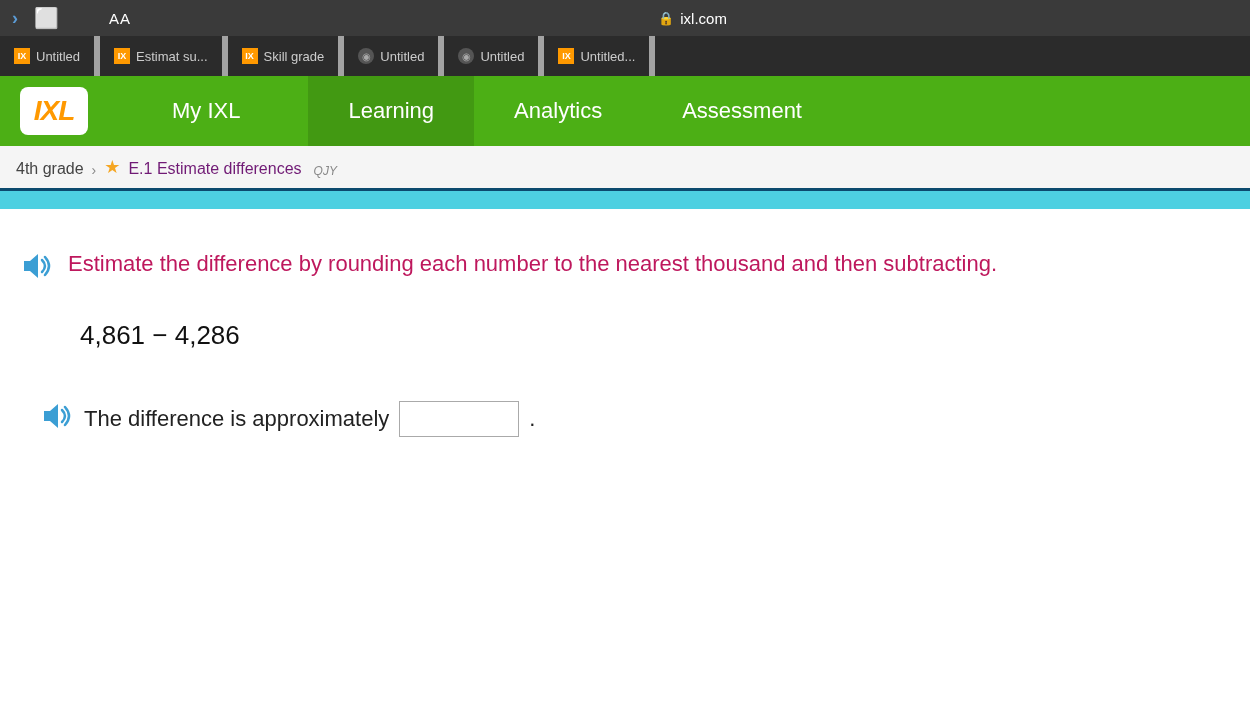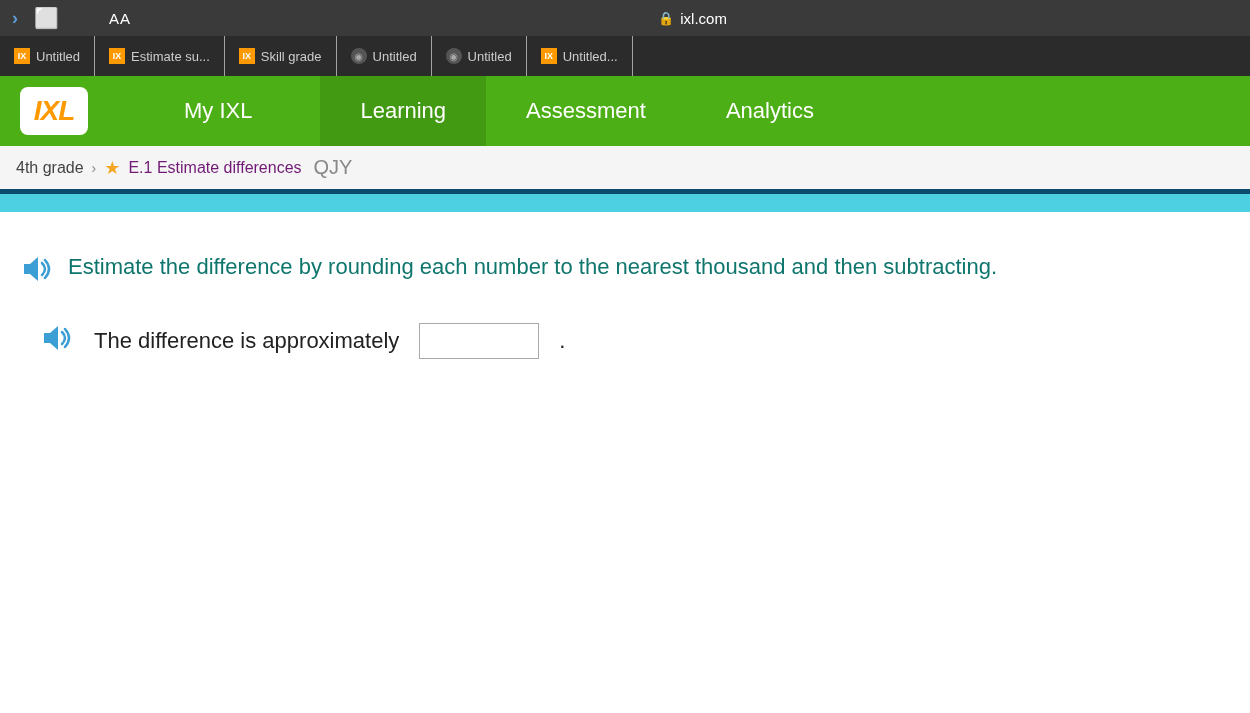--- a/index.html
+++ b/index.html
@@ -66,21 +66,21 @@
       display: flex;
       align-items: stretch;
       overflow: hidden;
     }
 
     .tab {
       display: flex;
       align-items: center;
       gap: 6px;
       padding: 0 14px;
-      border-right: 1px solid #a3a3a3;
+      border-right: 6px solid #a3a3a3;
       color: #ccc;
       font-size: 13px;
       white-space: nowrap;
       cursor: pointer;
       max-width: 180px;
     }
 
     .tab-favicon {
       width: 16px;
       height: 16px;
@@ -112,21 +112,21 @@
       text-overflow: ellipsis;
     }
 
     
     .ixl-navbar {
       background: #4caf15;
       height: 70px;
       display: flex;
       align-items: center;
       padding: 0 20px;
-      gap: 16px;
+      gap: 4px;
     }
 
     .ixl-logo {
       background: #fff;
       border-radius: 8px;
       width: 68px;
       height: 48px;
       display: flex;
       align-items: center;
       justify-content: center;
@@ -163,23 +163,23 @@
     .nav-item.active {
       background: rgba(0,0,0,0.12);
       margin-left: 28px;
     }
 
     
     .breadcrumb-bar {
       background: #f5f5f5;
       padding: 10px 16px;
       display: flex;
-      align-items: center;
+      align-items: flex-end;
       gap: 8px;
-      border-bottom: 5px solid #0c4a6e;
+      border-bottom: 3px solid #0c4a6e;
     }
 
     .breadcrumb-text {
       color: #444;
       font-size: 16px;
     }
 
     .breadcrumb-chevron {
       color: #888;
       font-size: 14px;
@@ -191,22 +191,23 @@
     }
 
     .breadcrumb-skill {
       color: #701a75;
       font-size: 16px;
       font-weight: 500;
     }
 
     .breadcrumb-code {
       color: #888;
-      font-size: 20px;
+      font-size: 12px;
       margin-left: 4px;
+      font-style: italic;
     }
 
     
     .progress-bar-container {
       background: #4dd0e1;
       height: 18px;
       width: 100%;
     }
 
     
@@ -214,21 +215,21 @@
       padding: 40px 30px 40px 20px;
       background: #fff;
       min-height: 400px;
     }
 
     .question-text {
       display: flex;
       align-items: flex-start;
       gap: 14px;
       font-size: 22px;
-      color: #0f766e;
+      color: #be185d;
       line-height: 1.4;
       margin-bottom: 30px;
     }
 
     .sound-icon {
       color: #3b9ed4;
       font-size: 28px;
       flex-shrink: 0;
       margin-top: 2px;
     }
@@ -237,21 +238,21 @@
       font-size: 26px;
       color: #111;
       margin-left: 60px;
       margin-bottom: 50px;
       font-weight: 400;
     }
 
     .answer-row {
       display: flex;
       align-items: center;
-      gap: 20px;
+      gap: 10px;
       font-size: 22px;
       color: #222;
       margin-left: 20px;
     }
 
     .answer-sound-icon {
       color: #3b9ed4;
       font-size: 28px;
       flex-shrink: 0;
     }
@@ -283,21 +284,21 @@
   </div>
 </div>
 
 <div class="tabs-bar">
   <div class="tab">
     <div class="tab-favicon">IX</div>
     <span class="tab-label">Untitled</span>
   </div>
   <div class="tab">
     <div class="tab-favicon">IX</div>
-    <span class="tab-label">Estimate su...</span>
+    <span class="tab-label">Estimat su...</span>
   </div>
   <div class="tab">
     <div class="tab-favicon">IX</div>
     <span class="tab-label">Skill grade</span>
   </div>
   <div class="tab">
     <div class="tab-favicon-globe">◉</div>
     <span class="tab-label">Untitled</span>
   </div>
   <div class="tab">
@@ -315,24 +316,24 @@
     <span class="ixl-logo-text">IXL</span>
   </div>
   <div class="nav-items">
     <div class="nav-item">
       <span>My IXL</span>
     </div>
     <div class="nav-item active">
       <span>Learning</span>
     </div>
     <div class="nav-item">
-      <span>Assessment</span>
+      <span>Analytics</span>
     </div>
     <div class="nav-item">
-      <span>Analytics</span>
+      <span>Assessment</span>
     </div>
   </div>
 </div>
 
 <div class="breadcrumb-bar">
   <span class="breadcrumb-text">4th grade</span>
   <span class="breadcrumb-chevron">›</span>
   <span class="breadcrumb-star">★</span>
   <span class="breadcrumb-skill">E.1 Estimate differences</span>
   <span class="breadcrumb-code">QJY</span>
@@ -347,20 +348,21 @@
       
       <svg width="34" height="28" viewBox="0 0 34 28" fill="none" xmlns="http://www.w3.org/2000/svg">
         <polygon points="4,9 4,19 10,19 18,26 18,2 10,9" fill="#3b9ed4"></polygon>
         <path d="M22 8 Q28 14 22 20" stroke="#3b9ed4" stroke-width="2.5" fill="none" stroke-linecap="round"></path>
         <path d="M25 5 Q33 14 25 23" stroke="#3b9ed4" stroke-width="2.5" fill="none" stroke-linecap="round"></path>
       </svg>
     </span>
     <span>Estimate the difference by rounding each number to the nearest thousand and then subtracting.</span>
   </div>
 
+  <div class="math-expression">4,861 − 4,286</div>
 
   <div class="answer-row">
     <span class="answer-sound-icon">
       <svg width="34" height="28" viewBox="0 0 34 28" fill="none" xmlns="http://www.w3.org/2000/svg">
         <polygon points="4,9 4,19 10,19 18,26 18,2 10,9" fill="#3b9ed4"></polygon>
         <path d="M22 8 Q28 14 22 20" stroke="#3b9ed4" stroke-width="2.5" fill="none" stroke-linecap="round"></path>
         <path d="M25 5 Q33 14 25 23" stroke="#3b9ed4" stroke-width="2.5" fill="none" stroke-linecap="round"></path>
       </svg>
     </span>
     <span>The difference is approximately</span>

